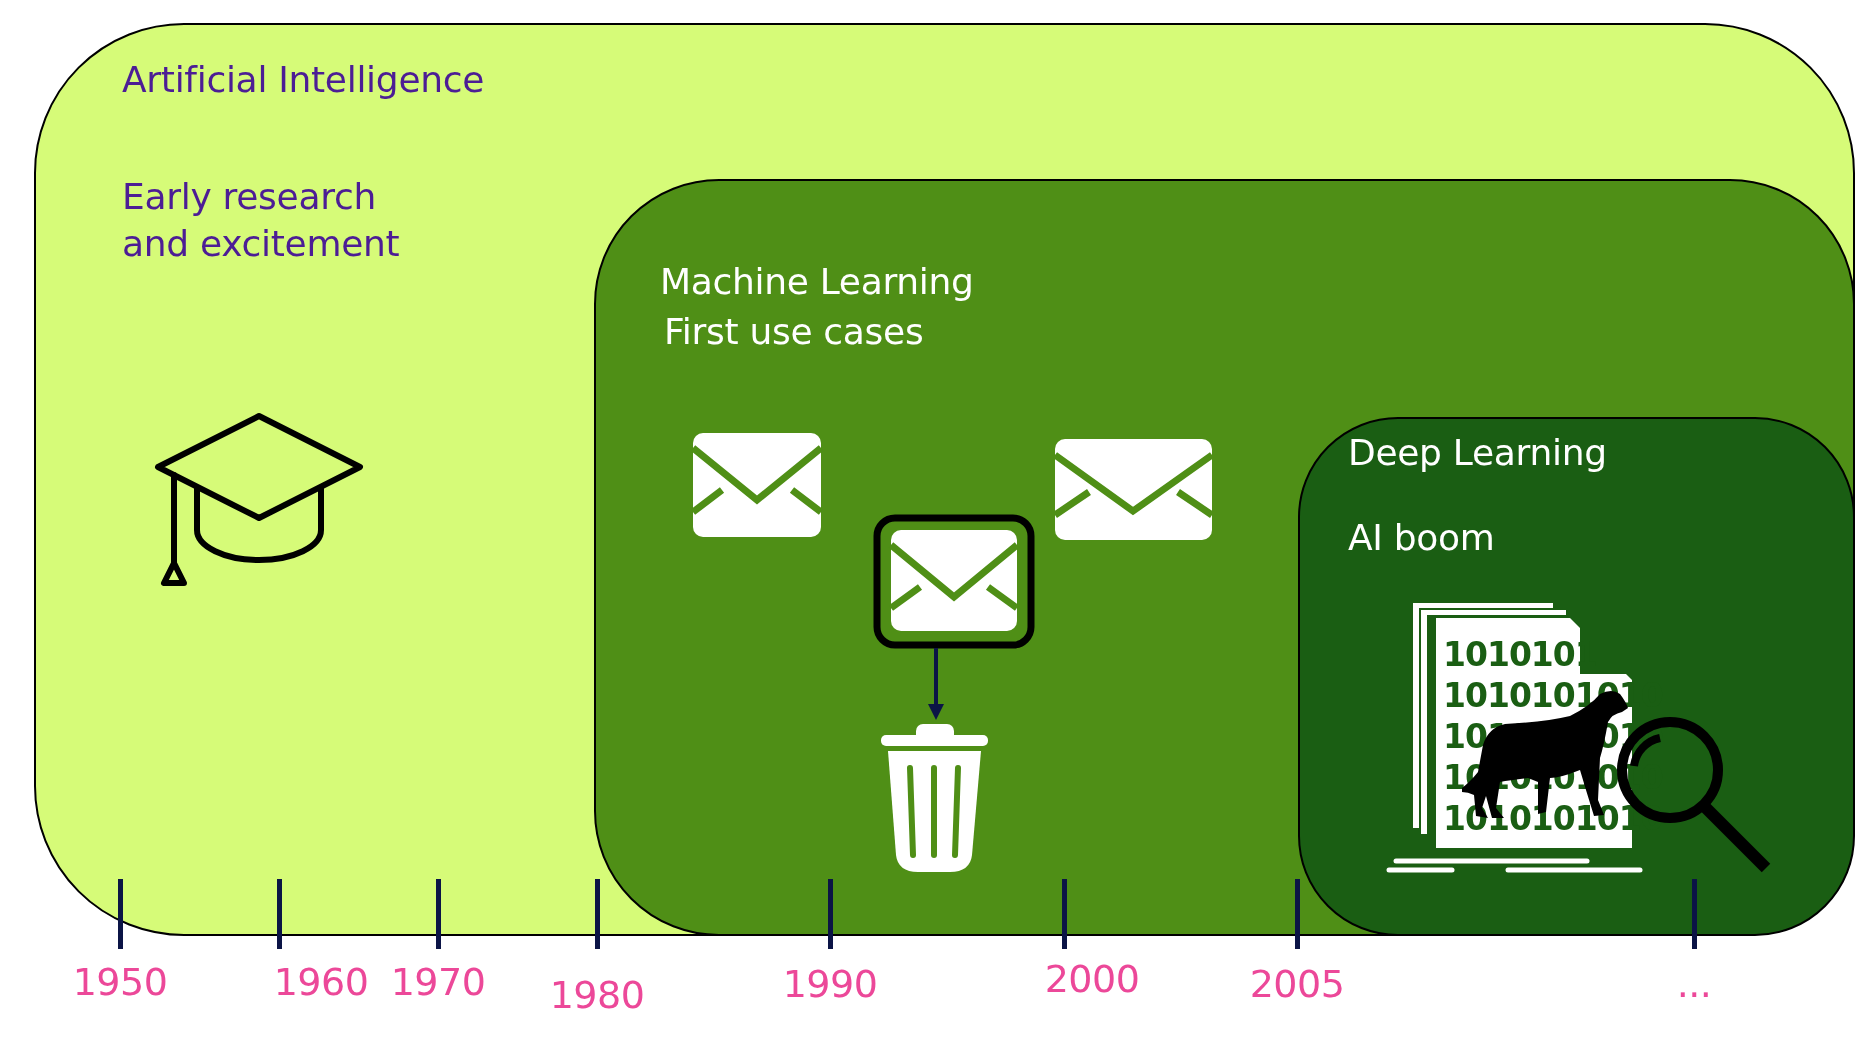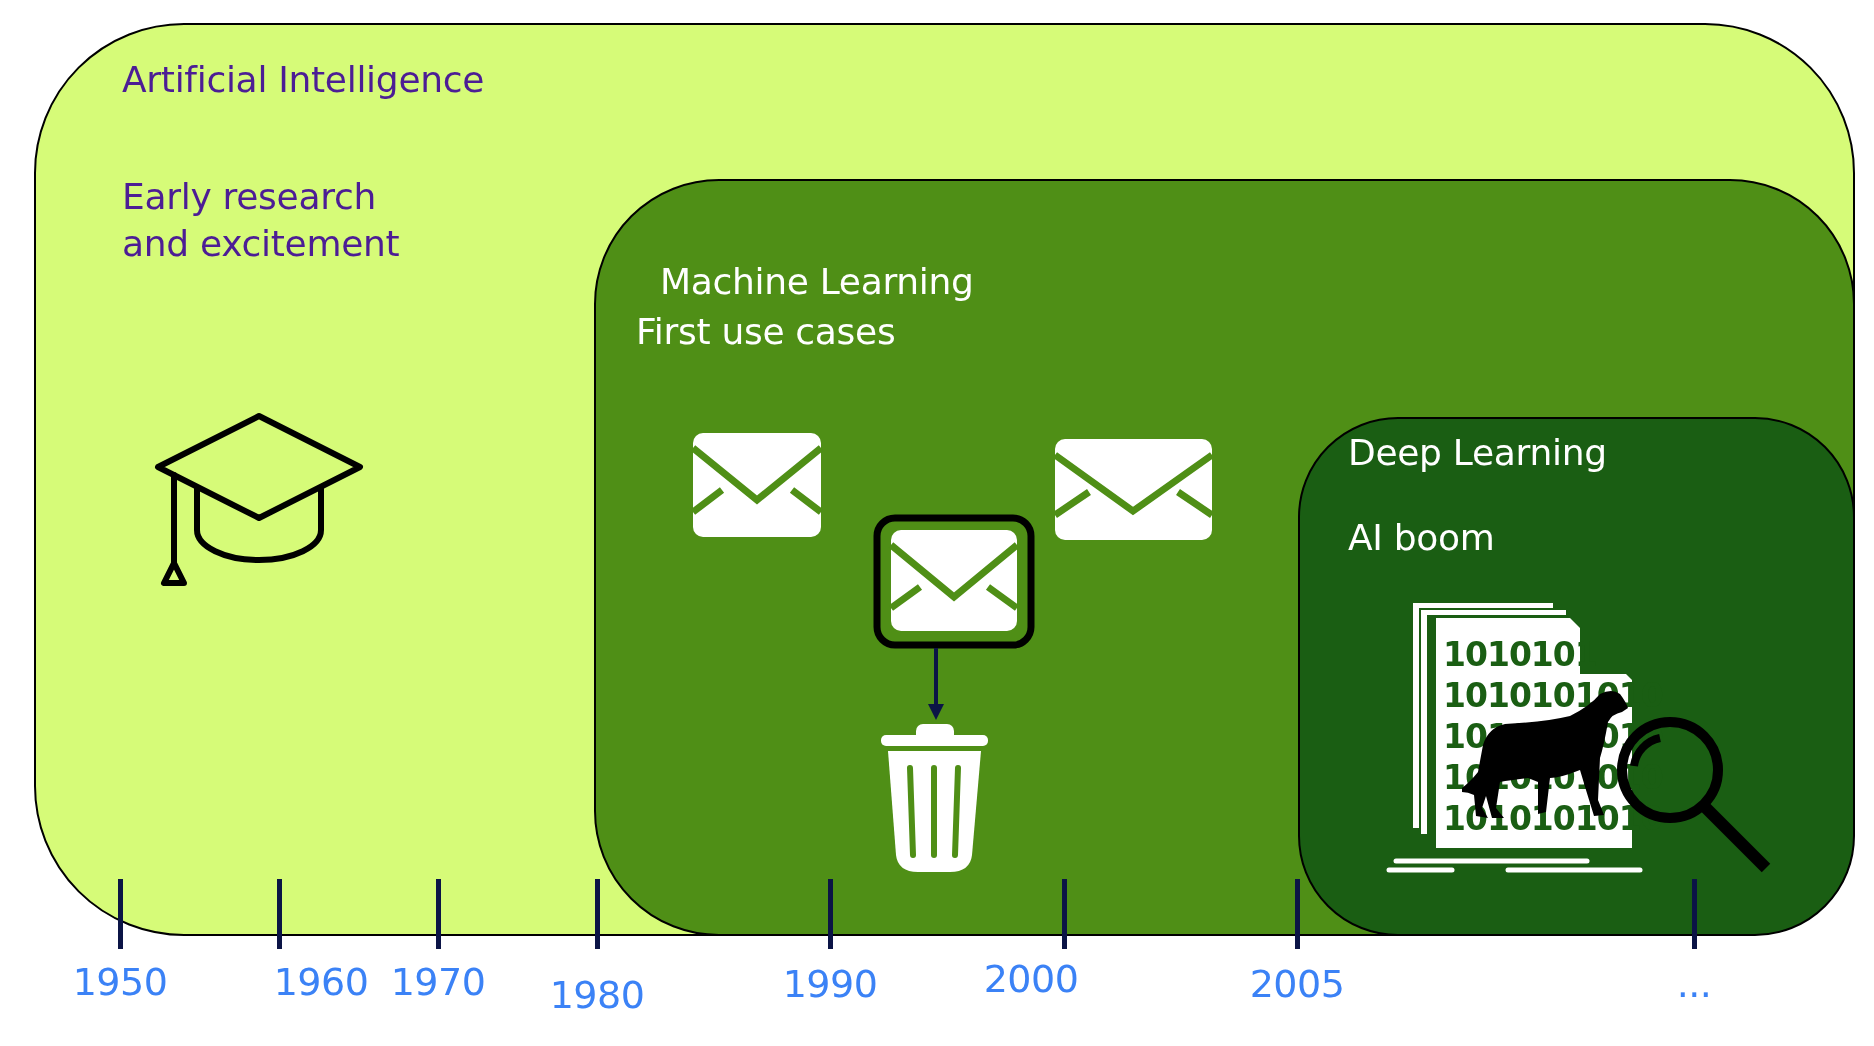--- a/index.html
+++ b/index.html
@@ -7,35 +7,35 @@
          font-family: "DejaVu Sans", "Liberation Sans", sans-serif; }
   .box { position: absolute; border: 2px solid #000; box-sizing: border-box; }
   #box-ai { left: 34px; top: 23px; width: 1821px; height: 913px; border-radius: 150px; background: #d6fb78; }
   #box-ml { left: 594px; top: 179px; width: 1261px; height: 757px; border-radius: 125px; background: #4f8f16; }
   #box-dl { left: 1298px; top: 417px; width: 1557px; height: 519px; border-radius: 100px; background: #1a5e13; width: 557px; }
   .label { position: absolute; font-size: 36px; line-height: 1.2; white-space: nowrap; letter-spacing: -0.3px; }
   .dark { color: #4c1d95; }
   .light { color: #ffffff; }
   svg.layer { position: absolute; left: 0; top: 0; }
   .tick { position: absolute; width: 5px; height: 70px; top: 879px; background: #0b1446; }
-  .year { position: absolute; top: 960px; font-size: 38px; color: #3b82f6; transform: translateX(-50%); white-space: nowrap; letter-spacing: -0.5px; }
+  .year { position: absolute; top: 960px; font-size: 38px; color: #ec4899; transform: translateX(-50%); white-space: nowrap; letter-spacing: -0.5px; }
 </style>
 </head>
 <body>
 
 <div class="box" id="box-ai"></div>
 <div class="box" id="box-ml"></div>
 <div class="box" id="box-dl"></div>
 
 <div class="label dark" style="left:122px; top:58px;">Artificial Intelligence</div>
 <div class="label dark" style="left:122px; top:175px;">Early research</div>
 <div class="label dark" style="left:122px; top:222px;">and excitement</div>
 
 <div class="label light" style="left:660px; top:212px;margin-top:48px;">Machine Learning</div>
-<div class="label light" style="left:636px; top:310px;text-align:center;">First use cases</div>
+<div class="label light" style="left:664px; top:310px;text-align:center;">First use cases</div>
 
 <div class="label light" style="left:1348px; top:431px;">Deep Learning</div>
 <div class="label light" style="left:1348px; top:516px;">AI boom</div>
 
 <svg class="layer" width="1874" height="1046" viewBox="0 0 1874 1046" xmlns="http://www.w3.org/2000/svg">
 
   <g fill="none" stroke="#000" stroke-width="6" stroke-linejoin="round" stroke-linecap="round">
     <polygon points="259,416 360,467 259,518 158,467"></polygon>
     <path d="M197,488 V530 A62,30 0 0 0 321,530 V488"></path>
     <line x1="174" y1="475" x2="174" y2="563"></line>
@@ -122,15 +122,15 @@
 <div class="tick" style="left:828px;"></div>
 <div class="tick" style="left:1062px;"></div>
 <div class="tick" style="left:1295px;"></div>
 <div class="tick" style="left:1692px;"></div>
 
 <div class="year" style="left:120px;">1950</div>
 <div class="year" style="left:280px;margin-left:41px;">1960</div>
 <div class="year" style="left:438px;">1970</div>
 <div class="year" style="left:597px; top:957px;margin-top:16px;">1980</div>
 <div class="year" style="left:830px; top:962px;">1990</div>
-<div class="year" style="left:1031px; top:957px;">2000</div>
+<div class="year" style="left:1092px; top:957px;">2000</div>
 <div class="year" style="left:1297px; top:962px;">2005</div>
 <div class="year" style="left:1694px; top:962px;">...</div>
 
 </body></html>

